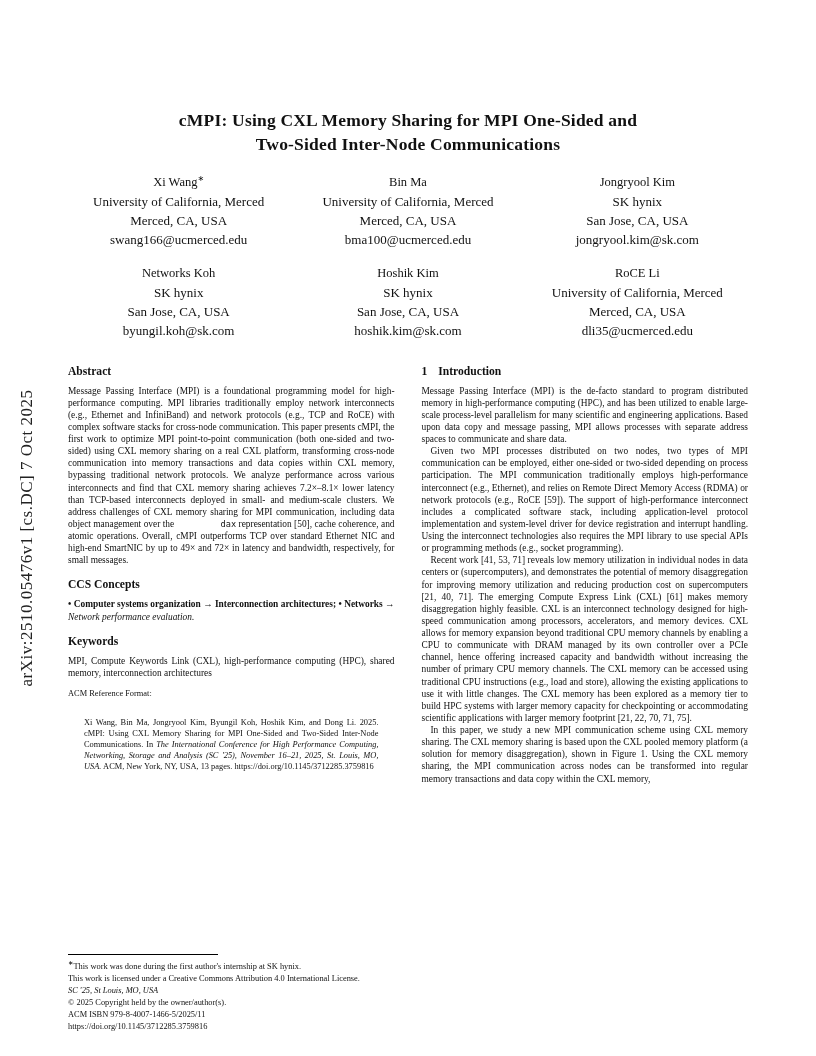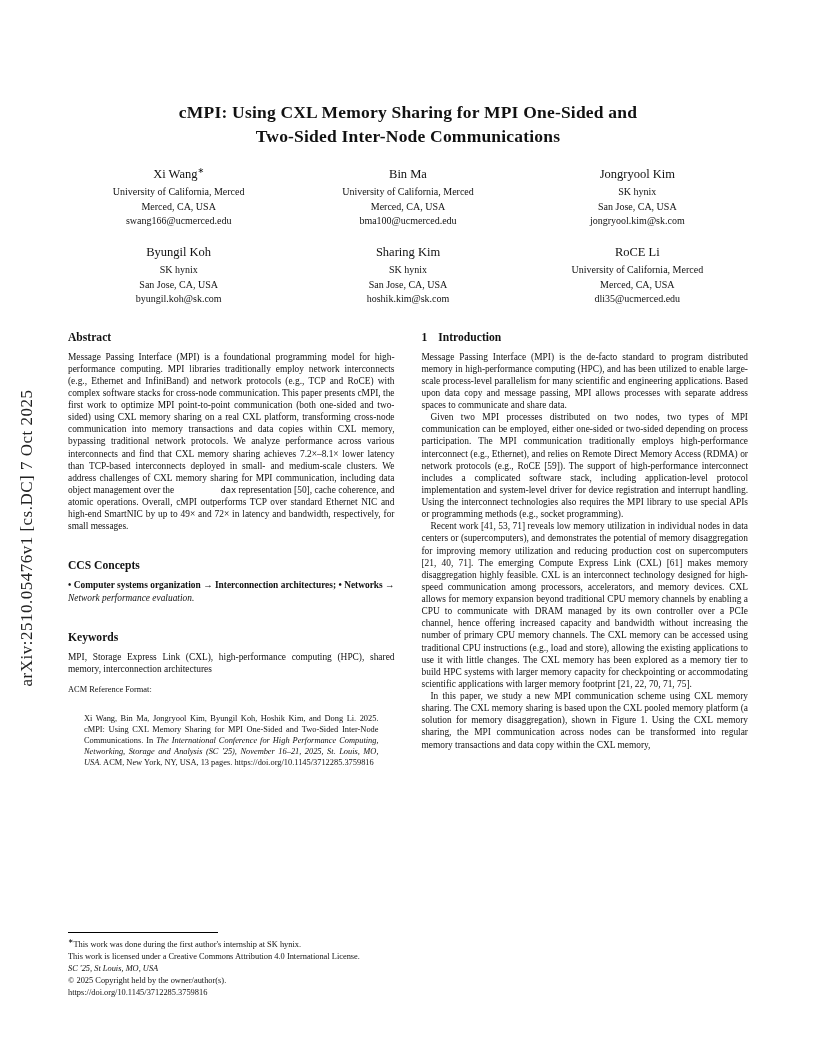--- a/index.html
+++ b/index.html
@@ -5,38 +5,38 @@
   html,body { margin:0; padding:0; }
   body {
     width:816px; height:1056px; background:#ffffff; position:relative;
     font-family:"Liberation Serif", serif; color:#111; overflow:hidden;
   }
   .arxiv-watermark {
     position:absolute; top:528px; left:-208px; width:470px;
     transform:rotate(-90deg); transform-origin:center;
     text-align:center; font-size:17px; color:#222; letter-spacing:0.5px;
   }
-  .content { position:absolute; left:68px; top:4px; width:680px; }
+  .content { position:absolute; left:68px; top:12px; width:680px; }
   .title {
     margin:96px 0 0 0; font-size:17.5px; font-weight:bold; text-align:center;
     line-height:1.38; white-space:pre-line; letter-spacing:0.2px;
   }
   .authors-grid {
     margin-top:18px; display:grid; grid-template-columns:1fr 1fr 1fr;
     row-gap:15px; column-gap:8px;
   }
   .author { text-align:center; }
   .author-name { font-size:12.5px; margin-bottom:3px; }
   .author-name sup { font-size:8px; }
-  .author-line { font-size:10px; line-height:1.45; }
+  .author-line { font-size:13px; line-height:1.45; }
   .columns { margin-top:24px; display:flex; gap:27px; height:668px; overflow:hidden; }
   .col { width:331.5px; font-size:9.4px; line-height:1.29; text-align:justify; }
   .col.left { display:flex; flex-direction:column; }
   h2.section { font-size:11.6px; font-weight:bold; margin:0 0 5px 0; text-align:left; }
-  h2.section.spaced { margin-top:27px; }
+  h2.section.spaced { margin-top:12px; }
   h2.section .sec-num { display:inline-block; margin-right:11px; }
   p.body { margin:0; }
   p.indent { text-indent:9px; }
   .bold { font-weight:bold; }
   .italic { font-style:italic; }
   .mono { font-family:"DejaVu Sans Mono", monospace; font-size:8.6px;margin-left:44px; }
   .acmref-head { font-size:8.4px; font-weight:normal; margin:10px 0 1px 0; text-align:left; }
   .small { font-size:8.4px; line-height:1.32; margin:16px; }
   .bottom-block { margin-top:auto; }
   .footnote-rule { width:150px; border-top:1px solid #000; margin:0 0 4px 0; }
@@ -70,27 +70,27 @@
       <div class="author-line">Merced, CA, USA</div>
       <div class="author-line">bma100@ucmerced.edu</div>
     </div>
     <div class="author">
       <div class="author-name"><span>Jongryool Kim</span><sup></sup></div>
       <div class="author-line">SK hynix</div>
       <div class="author-line">San Jose, CA, USA</div>
       <div class="author-line">jongryool.kim@sk.com</div>
     </div>
     <div class="author">
-      <div class="author-name"><span>Byungil Koh</span><sup></sup></div>
+      <div class="author-name"><span>Networks Koh</span><sup></sup></div>
       <div class="author-line">SK hynix</div>
       <div class="author-line">San Jose, CA, USA</div>
       <div class="author-line">byungil.koh@sk.com</div>
     </div>
     <div class="author">
-      <div class="author-name"><span>Sharing Kim</span><sup></sup></div>
+      <div class="author-name"><span>Hoshik Kim</span><sup></sup></div>
       <div class="author-line">SK hynix</div>
       <div class="author-line">San Jose, CA, USA</div>
       <div class="author-line">hoshik.kim@sk.com</div>
     </div>
     <div class="author">
       <div class="author-name"><span>RoCE Li</span><sup></sup></div>
       <div class="author-line">University of California, Merced</div>
       <div class="author-line">Merced, CA, USA</div>
       <div class="author-line">dli35@ucmerced.edu</div>
     </div>
@@ -99,33 +99,34 @@
   <div class="columns">
 
     <div class="col left">
       <h2 class="section">Abstract</h2>
       <p class="body"><span>Message Passing Interface (MPI) is a foundational programming model for high-performance computing. MPI libraries traditionally employ network interconnects (e.g., Ethernet and InfiniBand) and network protocols (e.g., TCP and RoCE) with complex software stacks for cross-node communication. This paper presents cMPI, the first work to optimize MPI point-to-point communication (both one-sided and two-sided) using CXL memory sharing on a real CXL platform, transforming cross-node communication into memory transactions and data copies within CXL memory, bypassing traditional network protocols. We analyze performance across various interconnects and find that CXL memory sharing achieves 7.2×–8.1× lower latency than TCP-based interconnects deployed in small- and medium-scale clusters. We address challenges of CXL memory sharing for MPI communication, including data object management over the </span><span class="mono">dax</span><span> representation [50], cache coherence, and atomic operations. Overall, cMPI outperforms TCP over standard Ethernet NIC and high-end SmartNIC by up to 49× and 72× in latency and bandwidth, respectively, for small messages.</span></p>
 
       <h2 class="section spaced">CCS Concepts</h2>
       <p class="body"><span class="bold">• Computer systems organization → Interconnection architectures; </span><span class="bold">• Networks → </span><span class="italic">Network performance evaluation.</span></p>
 
       <h2 class="section spaced">Keywords</h2>
-      <p class="body">MPI, Storage Express Link (CXL), high-performance computing (HPC), shared memory, interconnection architectures</p>
+      <p class="body">MPI, Compute Keywords Link (CXL), high-performance computing (HPC), shared memory, interconnection architectures</p>
 
       <h3 class="acmref-head">ACM Reference Format:</h3>
       <p class="small"><span>Xi Wang, Bin Ma, Jongryool Kim, Byungil Koh, Hoshik Kim, and Dong Li. 2025. cMPI: Using CXL Memory Sharing for MPI One-Sided and Two-Sided Inter-Node Communications. In </span><span class="italic">The International Conference for High Performance Computing, Networking, Storage and Analysis (SC '25), November 16–21, 2025, St. Louis, MO, USA.</span><span> ACM, New York, NY, USA, 13 pages. </span><a class="doi-link">https://doi.org/10.1145/3712285.3759816</a></p>
 
       <div class="bottom-block">
         <div class="footnote-rule"></div>
         <p class="footnote"><sup>∗</sup><span>This work was done during the first author's internship at SK hynix.</span></p>
 
 
         <p class="license-line">This work is licensed under a Creative Commons Attribution 4.0 International License.</p>
         <p class="license-line italic">SC '25, St Louis, MO, USA</p>
         <p class="license-line">© 2025 Copyright held by the owner/author(s).</p>
+        <p class="license-line">ACM ISBN 979-8-4007-1466-5/2025/11</p>
         <p class="license-line"><a class="doi-link">https://doi.org/10.1145/3712285.3759816</a></p>
       </div>
     </div>
 
     <div class="col right">
       <h2 class="section"><span class="sec-num">1</span><span>Introduction</span></h2>
       <p class="body">Message Passing Interface (MPI) is the de-facto standard to program distributed memory in high-performance computing (HPC), and has been utilized to enable large-scale process-level parallelism for many scientific and engineering applications. Based upon data copy and message passing, MPI allows processes with separate address spaces to communicate and share data.</p>
       <p class="body indent">Given two MPI processes distributed on two nodes, two types of MPI communication can be employed, either one-sided or two-sided depending on process participation. The MPI communication traditionally employs high-performance interconnect (e.g., Ethernet), and relies on Remote Direct Memory Access (RDMA) or network protocols (e.g., RoCE [59]). The support of high-performance interconnect includes a complicated software stack, including application-level protocol implementation and system-level driver for device registration and interrupt handling. Using the interconnect technologies also requires the MPI library to use special APIs or programming methods (e.g., socket programming).</p>
       <p class="body indent">Recent work [41, 53, 71] reveals low memory utilization in individual nodes in data centers or (supercomputers), and demonstrates the potential of memory disaggregation for improving memory utilization and reducing production cost on supercomputers [21, 40, 71]. The emerging Compute Express Link (CXL) [61] makes memory disaggregation highly feasible. CXL is an interconnect technology designed for high-speed communication among processors, accelerators, and memory devices. CXL allows for memory expansion beyond traditional CPU memory channels by enabling a CPU to communicate with DRAM managed by its own controller over a PCIe channel, hence offering increased capacity and bandwidth without increasing the number of primary CPU memory channels. The CXL memory can be accessed using traditional CPU instructions (e.g., load and store), allowing the existing applications to use it with little changes. The CXL memory has been explored as a memory tier to build HPC systems with larger memory capacity for checkpointing or accommodating scientific applications with larger memory footprint [21, 22, 70, 71, 75].</p>
       <p class="body indent">In this paper, we study a new MPI communication scheme using CXL memory sharing. The CXL memory sharing is based upon the CXL pooled memory platform (a solution for memory disaggregation), shown in Figure 1. Using the CXL memory sharing, the MPI communication across nodes can be transformed into regular memory transactions and data copy within the CXL memory,</p>

